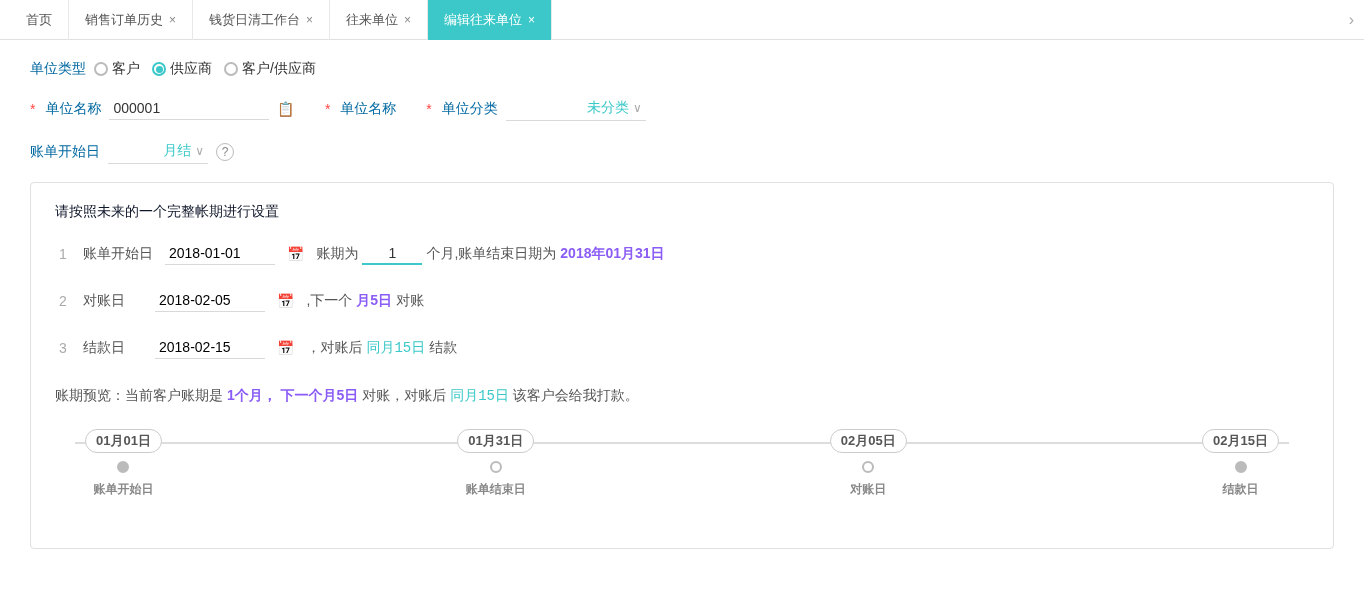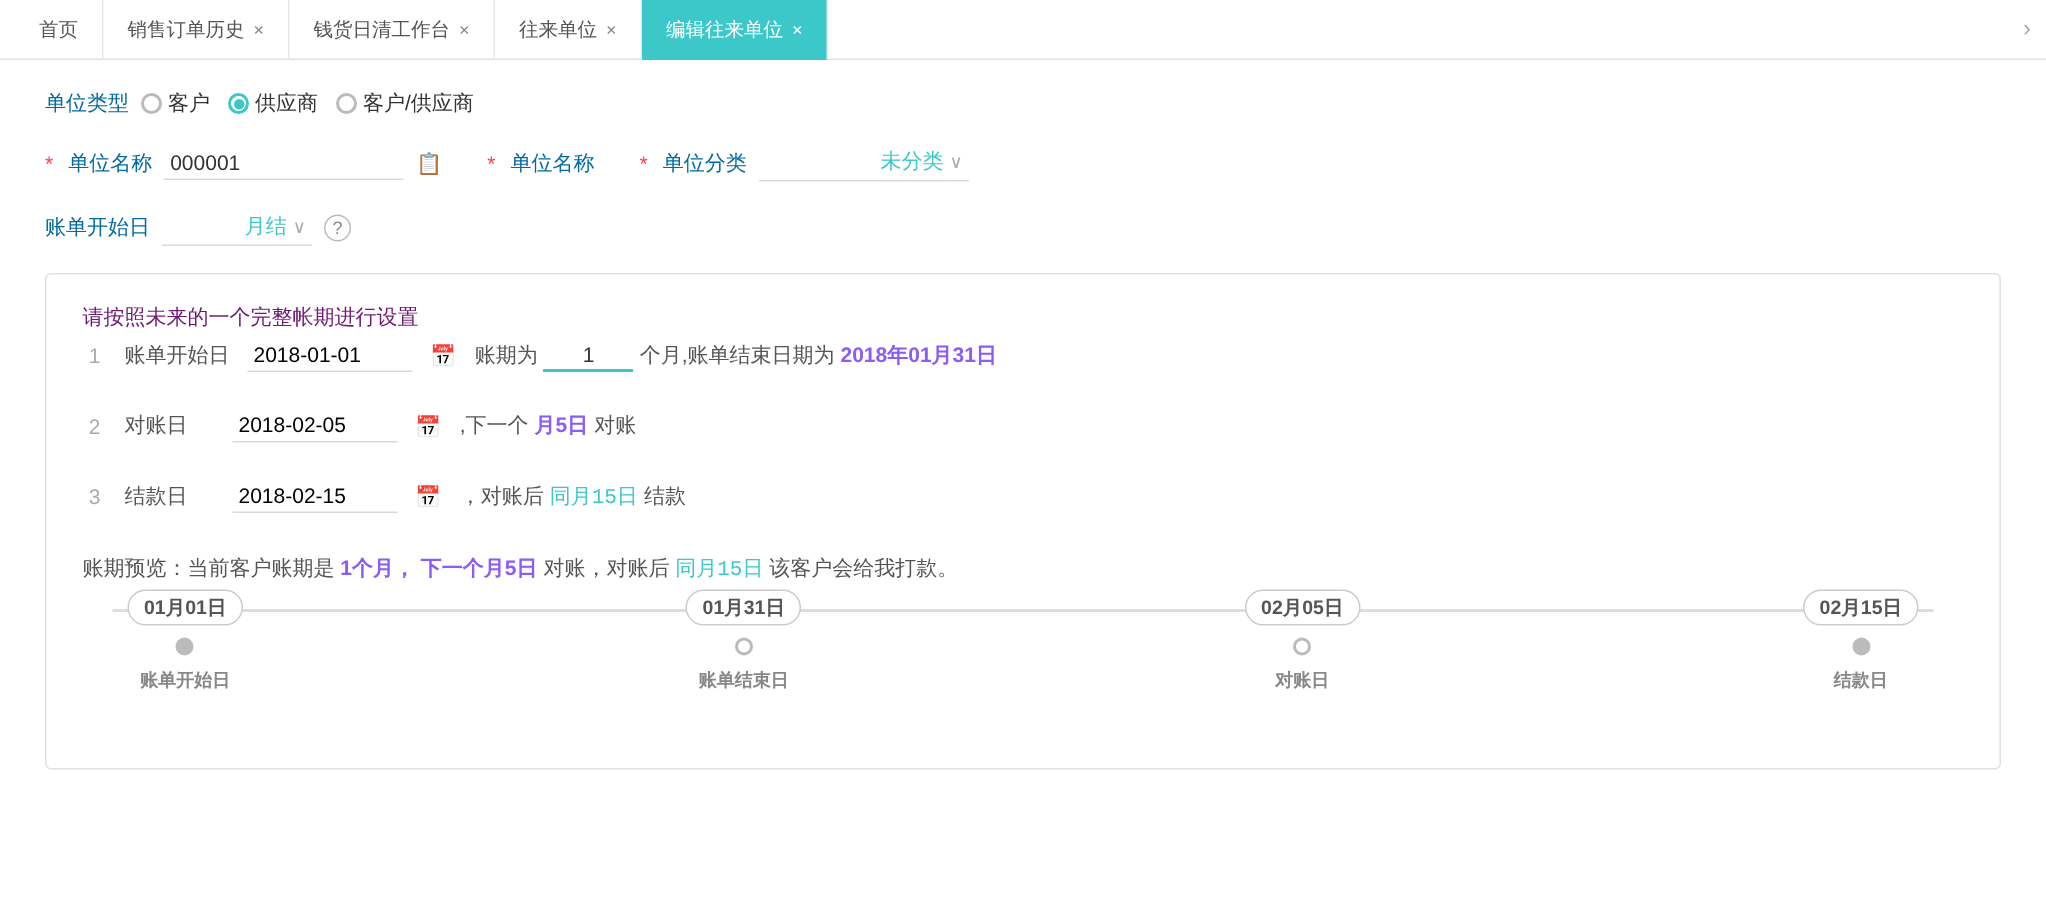--- a/index.html
+++ b/index.html
@@ -105,21 +105,21 @@
       font-size: 12px; color: #888; cursor: pointer;
     }
 
     
     .settings-box {
       border: 1px solid #e0e0e0;
       border-radius: 4px;
       padding: 20px 24px;
       margin-bottom: 16px;
     }
-    .settings-title { font-size: 14px; color: #701a75; margin-bottom: 4px; }
+    .settings-title { font-size: 14px; color: #0f172a; margin-bottom: 21px; }
 
     
     .date-row {
       display: flex; align-items: center; gap: 12px;
       margin-bottom: 24px;
     }
     .row-num { color: #aaa; width: 16px; text-align: center; }
     .row-label { color: #555; min-width: 60px; }
     .date-input {
       border: none;
@@ -140,21 +140,21 @@
       font-size: 14px;
       color: #333;
       width: 60px;
       text-align: center;
     }
     .highlight-orange { color: #8b5cf6; font-weight: 700; }
     .highlight-teal { color: #3cc8c8; font-weight: 500; font-family: Liberation Mono, monospace; }
 
     
     .preview-text {
-      font-size: 14px; color: #555; 
+      font-size: 14px; color: #555; margin-bottom: 20px;
       line-height: 1.8;
     }
     .timeline-line {
       position: absolute;
       top: 13px;
       left: 20px;
       right: 20px;
       height: 2px;
       background: #ddd;
       z-index: 0;

